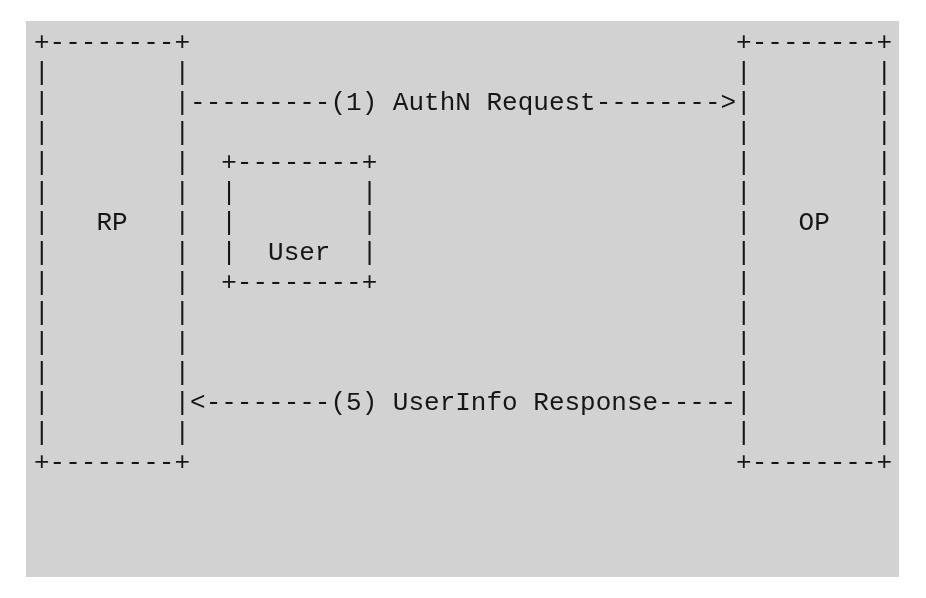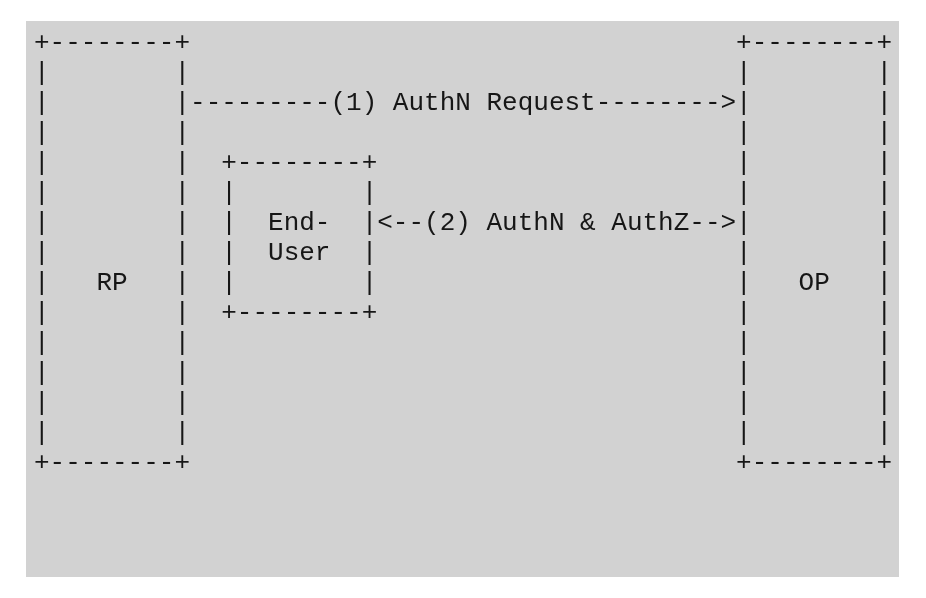--- a/index.html
+++ b/index.html
@@ -36,23 +36,23 @@
 <body>
 
 <div class="diagram-panel">
   <div class="ascii-art">
     <div class="ascii-line">+--------+                                   +--------+</div>
     <div class="ascii-line">|        |                                   |        |</div>
     <div class="ascii-line">|        |---------(1) AuthN Request--------&gt;|        |</div>
     <div class="ascii-line">|        |                                   |        |</div>
     <div class="ascii-line">|        |  +--------+                       |        |</div>
     <div class="ascii-line">|        |  |        |                       |        |</div>
-    <div class="ascii-line">|        |  |  End-  |&lt;--(2) AuthN &amp; AuthZ--&gt;|        |</div>
+    <div class="ascii-line">|   RP   |  |        |                       |   OP   |</div>
     <div class="ascii-line">|        |  |  User  |                       |        |</div>
-    <div class="ascii-line">|   RP   |  |        |                       |   OP   |</div>
     <div class="ascii-line">|        |  +--------+                       |        |</div>
     <div class="ascii-line">|        |                                   |        |</div>
     <div class="ascii-line">|        |                                   |        |</div>
     <div class="ascii-line">|        |                                   |        |</div>
+    <div class="ascii-line">|        |&lt;--------(5) UserInfo Response-----|        |</div>
     <div class="ascii-line">|        |                                   |        |</div>
     <div class="ascii-line">+--------+                                   +--------+</div>
   </div>
 </div>
 
 </body></html>

